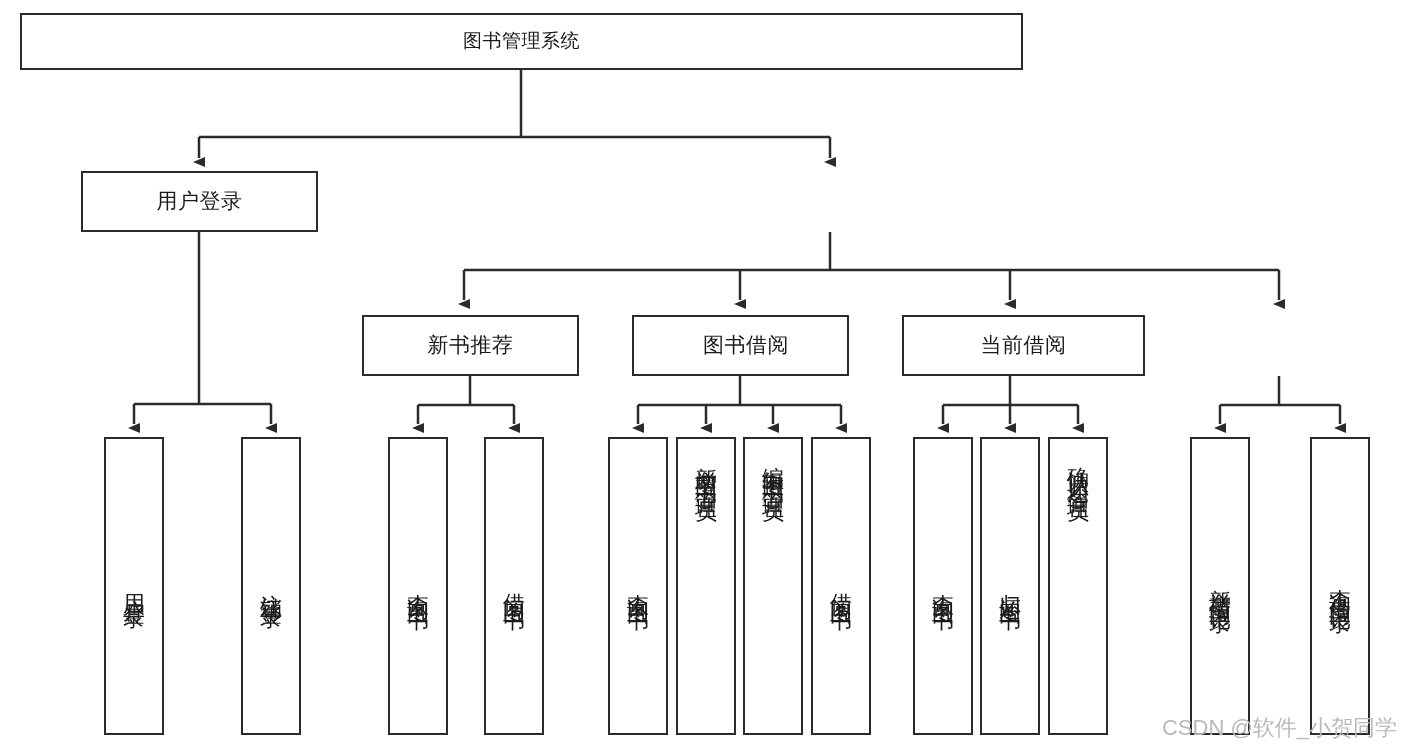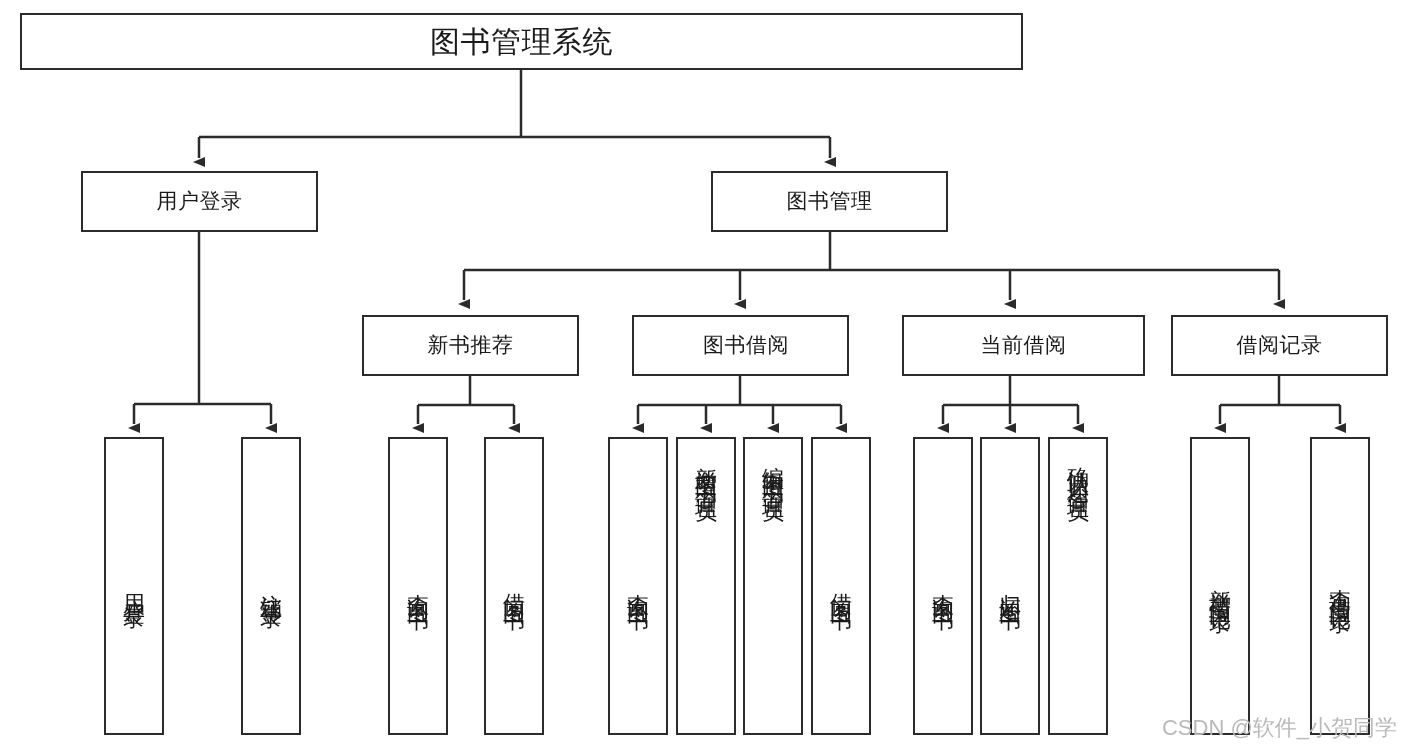--- a/index.html
+++ b/index.html
@@ -39,21 +39,21 @@
     display: block;
     text-align: center;
     line-height: 1.18;
     letter-spacing: 0.5px;
   }
   
   .node.horiz .label {
     font-size: 21px;
   }
   .node.root .label {
-    font-size: 30px;
+    font-size: 19px;
   }
   
   .node.vert {
     align-items: flex-start;
     justify-content: center;
     padding-top: 10px;
   }
   .node.vert .label {
     writing-mode: vertical-rl;
     text-orientation: upright;
@@ -133,36 +133,30 @@
     </g>
   </svg>
 
   <div class="node horiz root" style="left:20px; top:13px; width:1003px; height:57px;">
     <span class="label">图书管理系统</span>
   </div>
 
   <div class="node horiz" style="left:81px; top:171px; width:237px; height:61px;">
     <span class="label">用户登录</span>
   </div>
-  <div class="node horiz" style="left:711px; top:171px; width:237px; height:61px;">
-    <span class="label">图书管理</span>
-  </div>
 
   <div class="node horiz" style="left:362px; top:315px; width:217px; height:61px;">
     <span class="label">新书推荐</span>
   </div>
   <div class="node horiz" style="left:632px; top:315px; width:217px; height:61px;padding-left:11px;">
     <span class="label">图书借阅</span>
   </div>
   <div class="node horiz" style="left:902px; top:315px; width:243px; height:61px;">
     <span class="label">当前借阅</span>
   </div>
-  <div class="node horiz" style="left:1171px; top:315px; width:217px; height:61px;">
-    <span class="label">借阅记录</span>
-  </div>
 
   <div class="node vert centered" style="left:104px; top:437px; width:60px; height:298px;">
     <span class="label">用户登录</span>
   </div>
   <div class="node vert centered" style="left:241px; top:437px; width:60px; height:298px;">
     <span class="label">注销登录</span>
   </div>
 
   <div class="node vert centered" style="left:388px; top:437px; width:60px; height:298px;">
     <span class="label">查询图书</span>

